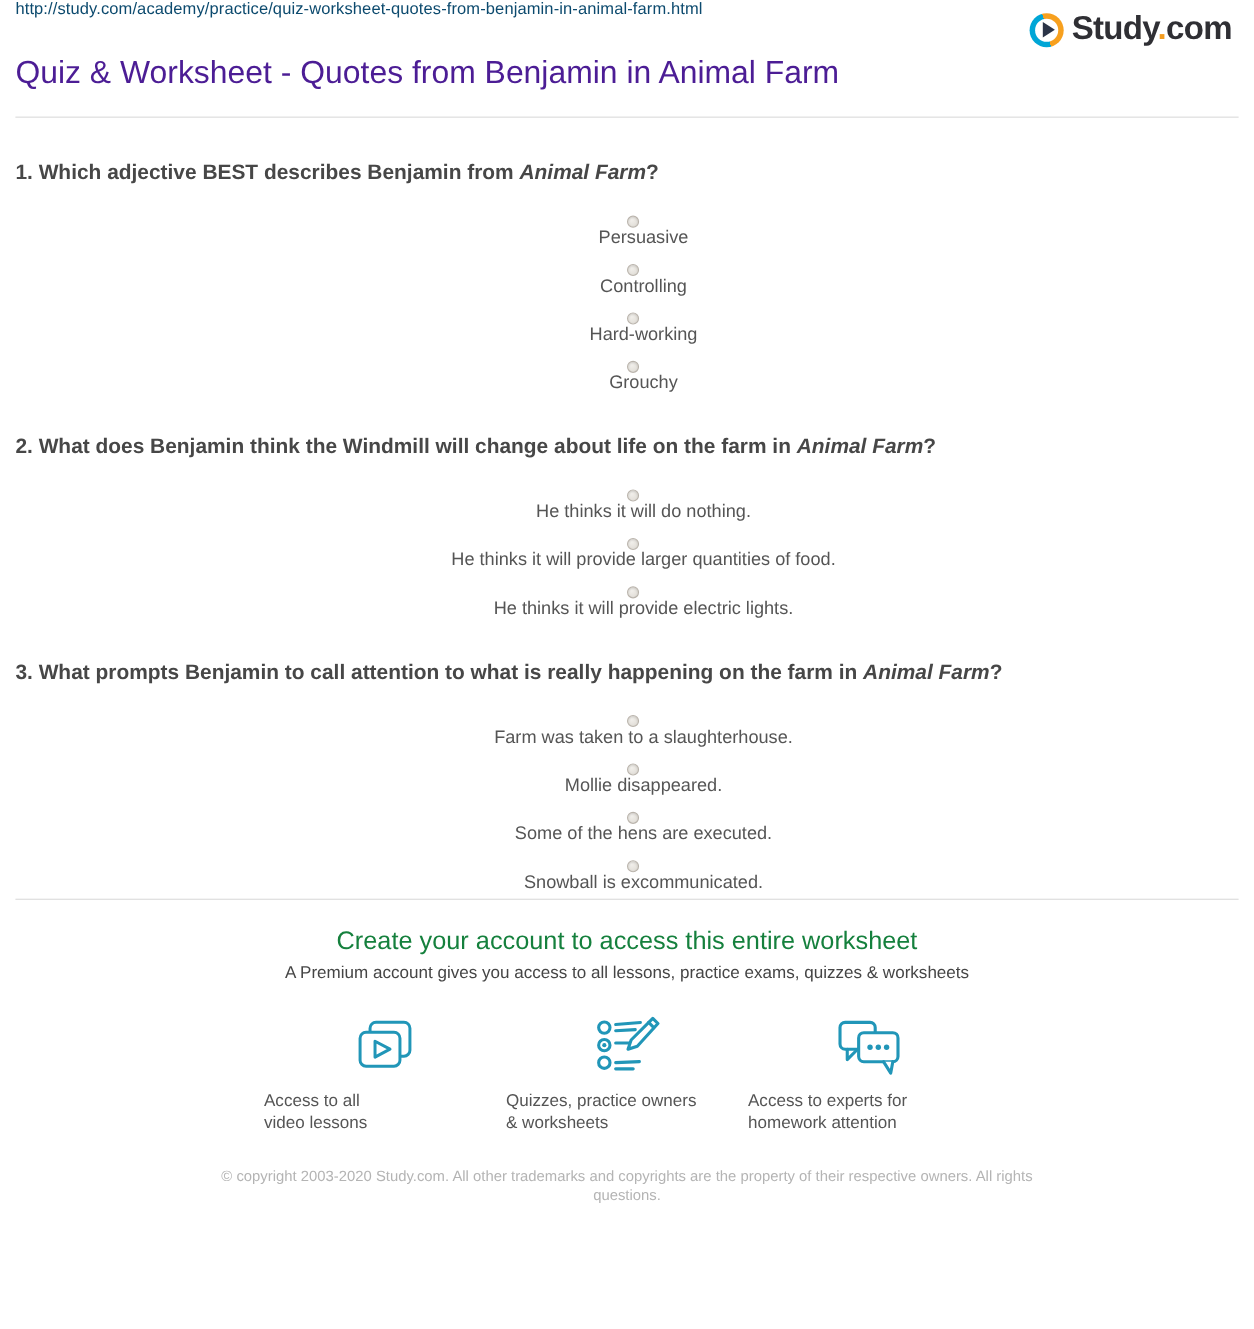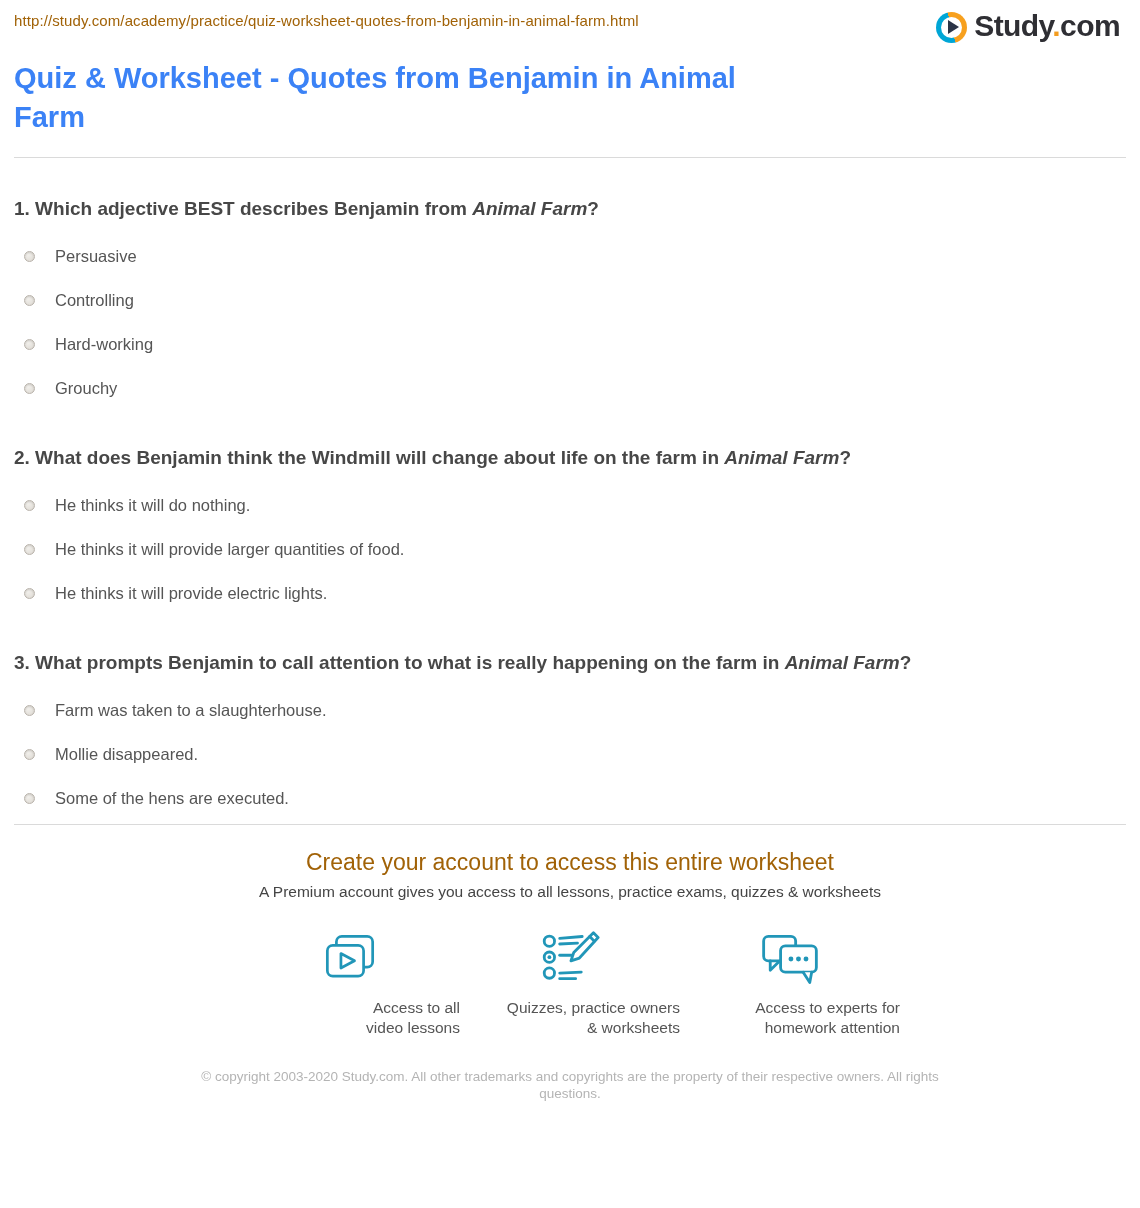--- a/index.html
+++ b/index.html
@@ -6,22 +6,21 @@
   html, body { background: #ffffff; }
   body {
     width: 1140px; height: 1208px;
     font-family: "Liberation Sans", sans-serif;
     color: #555; overflow: hidden; position: relative;
   }
   .page { padding: 0 14px; }
 
   
   .url {
-    padding-top: 12px;
-    font-size: 15px; color: #a16207;
+    font-size: 15px; color: #0c4a6e;
     letter-spacing: .1px;
   }
   .logo {
     position: absolute; top: 9px; right: 20px;
     display: flex; align-items: flex-end; gap: 7px;
     cursor: pointer;
   }
   .logo-icon {
     width: 31px; height: 31px; border-radius: 50%;
     background: conic-gradient(from -15deg, #f7a01e 0deg 180deg, #00a6d6 180deg 360deg);
@@ -41,69 +40,69 @@
   .logo-text {
     font-size: 30px; font-weight: 700; color: #2f2f34;
     letter-spacing: -0.6px;
   }
   .logo-dot { color: #f39c1f; }
 
   
   h1 {
     margin-top: 30px;
     max-width: 780px;
-    font-size: 29px; line-height: 39px; font-weight: 700;
-    color: #3b82f6;
+    font-size: 29px; line-height: 39px; font-weight: 400;
+    color: #4c1d95;
   }
   hr {
     border: none; border-top: 1px solid #dadada;
     margin-top: 20px;
   }
 
   
   .question h2 {
     margin-top: 47px;
     font-size: 19px; line-height: 26px; font-weight: 700;
     color: #474747;
   }
   .question:first-of-type h2 { margin-top: 38px; }
   .question h2 em { font-style: italic; }
   .option {
     margin-top: 25px; height: 19px;
     display: flex; align-items: center;
-    padding-left: 10px; cursor: pointer;
+    padding-left: 10px; cursor: pointer; flex-direction: column;
   }
   .radio {
     width: 11px; height: 11px; border-radius: 50%;
     border: 1px solid #b9b3ab; flex: 0 0 auto;
     background: radial-gradient(circle at 35% 30%, #f2f0ec, #ddd9d2);
     box-shadow: inset 0 1px 2px rgba(0,0,0,.12);
   }
   .option-label {
     margin-left: 20px;
     font-size: 16.5px; color: #555;
   }
   .rule-bottom { margin-top: 16px; }
 
   
   .cta { text-align: center; }
   .cta-heading {
     margin-top: 22px;
     font-size: 23px; line-height: 30px;
-    color: #a16207; cursor: pointer;
+    color: #15803d; cursor: pointer;
   }
   .cta-sub {
     margin-top: 6px;
     font-size: 15.5px; color: #454545;
   }
   .features {
     width: 660px; margin: 28px auto 0;
     display: flex;
   }
-  .feature { width: 220px; text-align: right; }
+  .feature { width: 220px; text-align: left; }
   .feature-icon {
     height: 60px; display: flex;
     align-items: center; justify-content: center;
   }
   .feature-icon svg { display: block; }
   .feature-label {
     margin-top: 9px;
     font-size: 15.5px; line-height: 20px; color: #555;
   }
 
@@ -176,20 +175,24 @@
         <span class="radio"></span>
         <span class="option-label">Farm was taken to a slaughterhouse.</span>
       </div>
       <div class="option">
         <span class="radio"></span>
         <span class="option-label">Mollie disappeared.</span>
       </div>
       <div class="option">
         <span class="radio"></span>
         <span class="option-label">Some of the hens are executed.</span>
+      </div>
+      <div class="option">
+        <span class="radio"></span>
+        <span class="option-label">Snowball is excommunicated.</span>
       </div>
     </div>
   </section>
 
   <hr class="rule-bottom">
 
   <section class="cta">
     <div class="cta-heading">Create your account to access this entire worksheet</div>
     <div class="cta-sub">A Premium account gives you access to all lessons, practice exams, quizzes &amp; worksheets</div>
 

